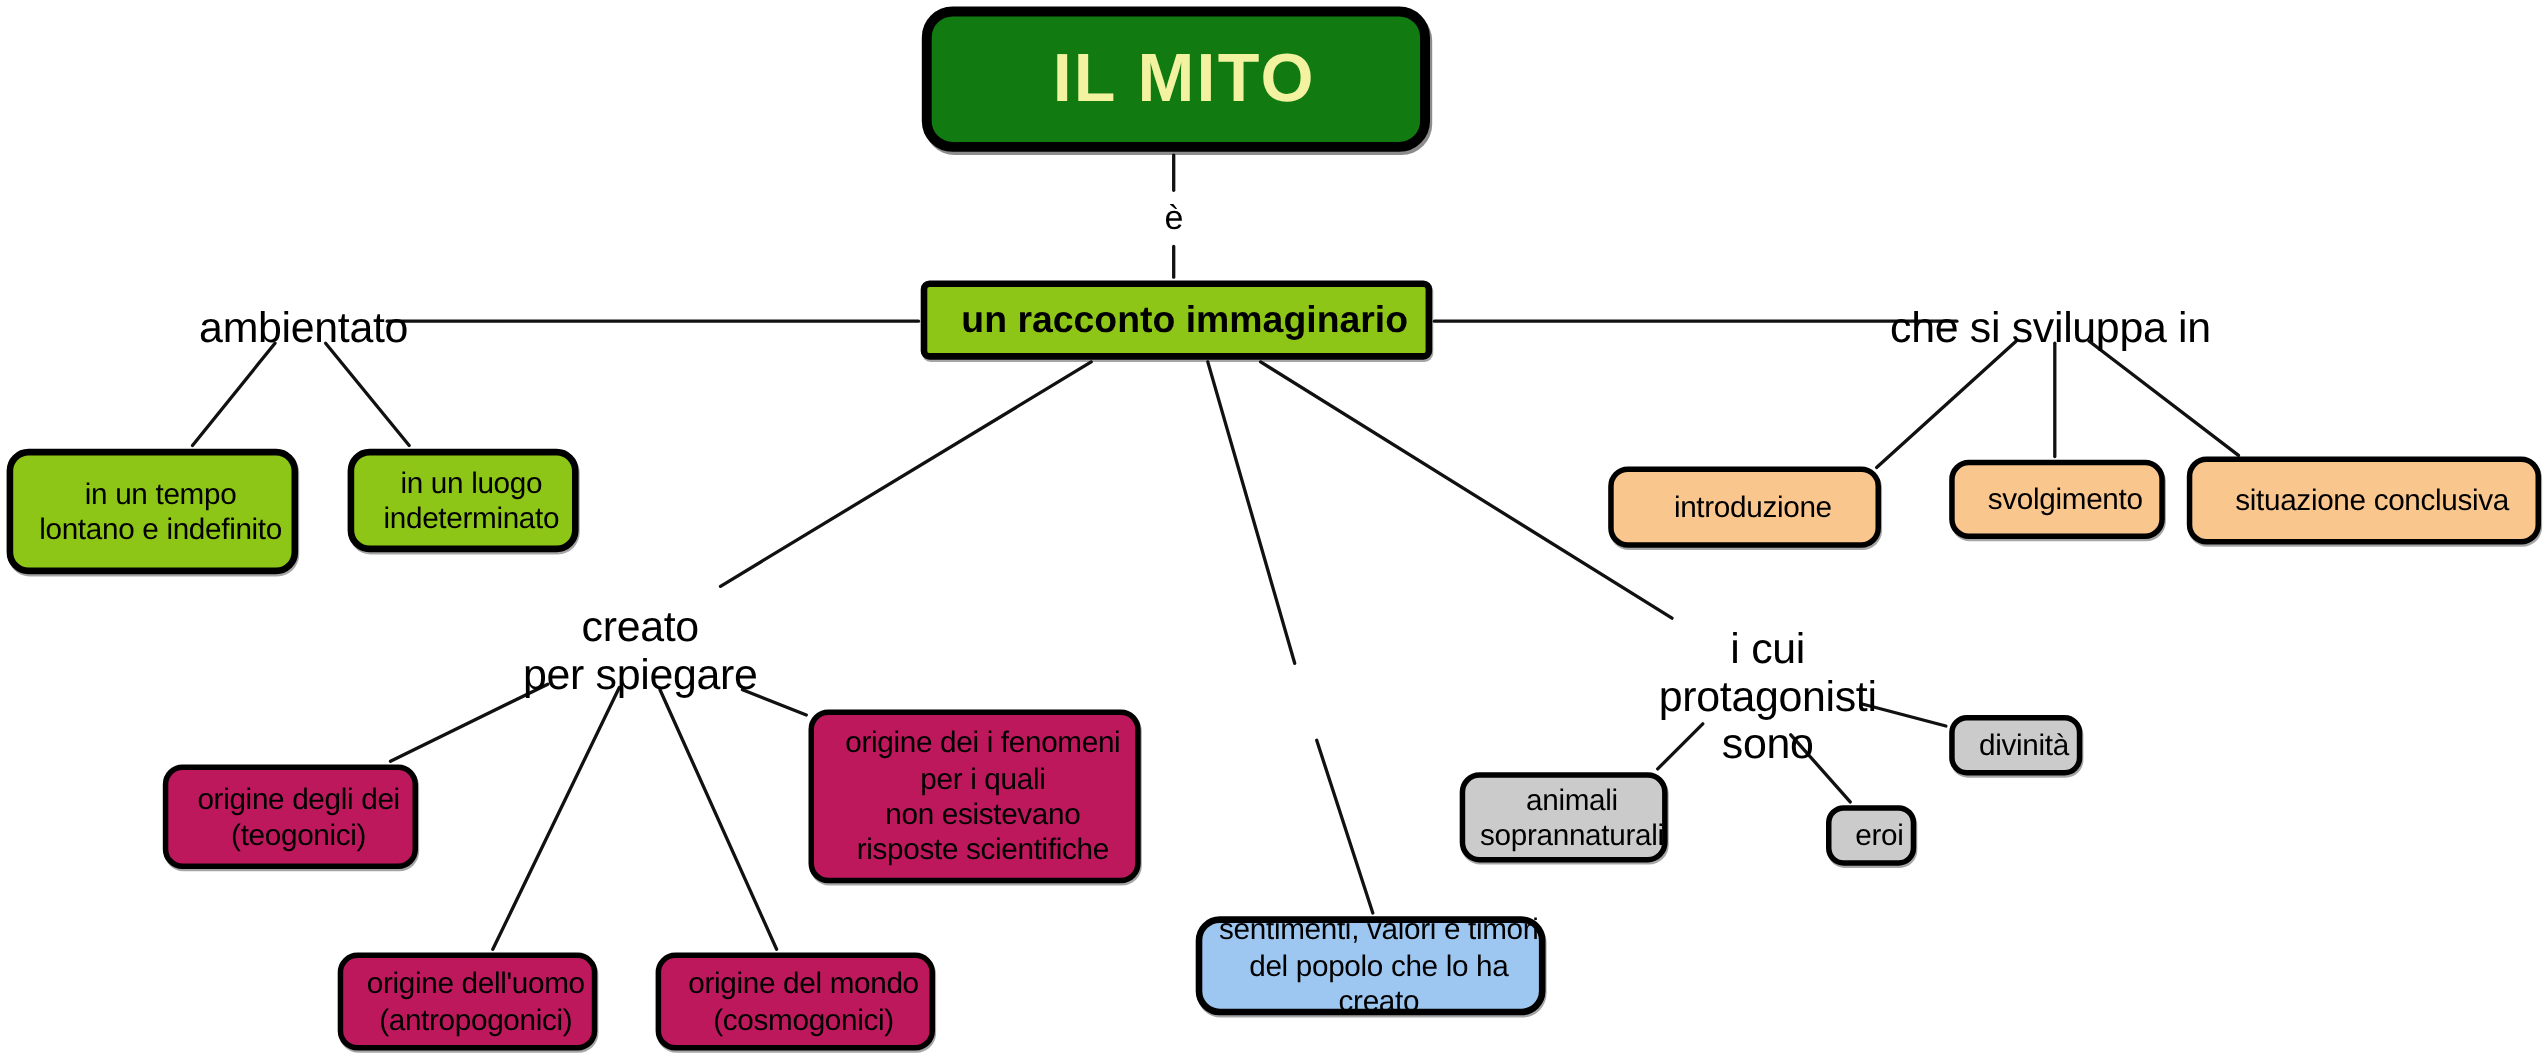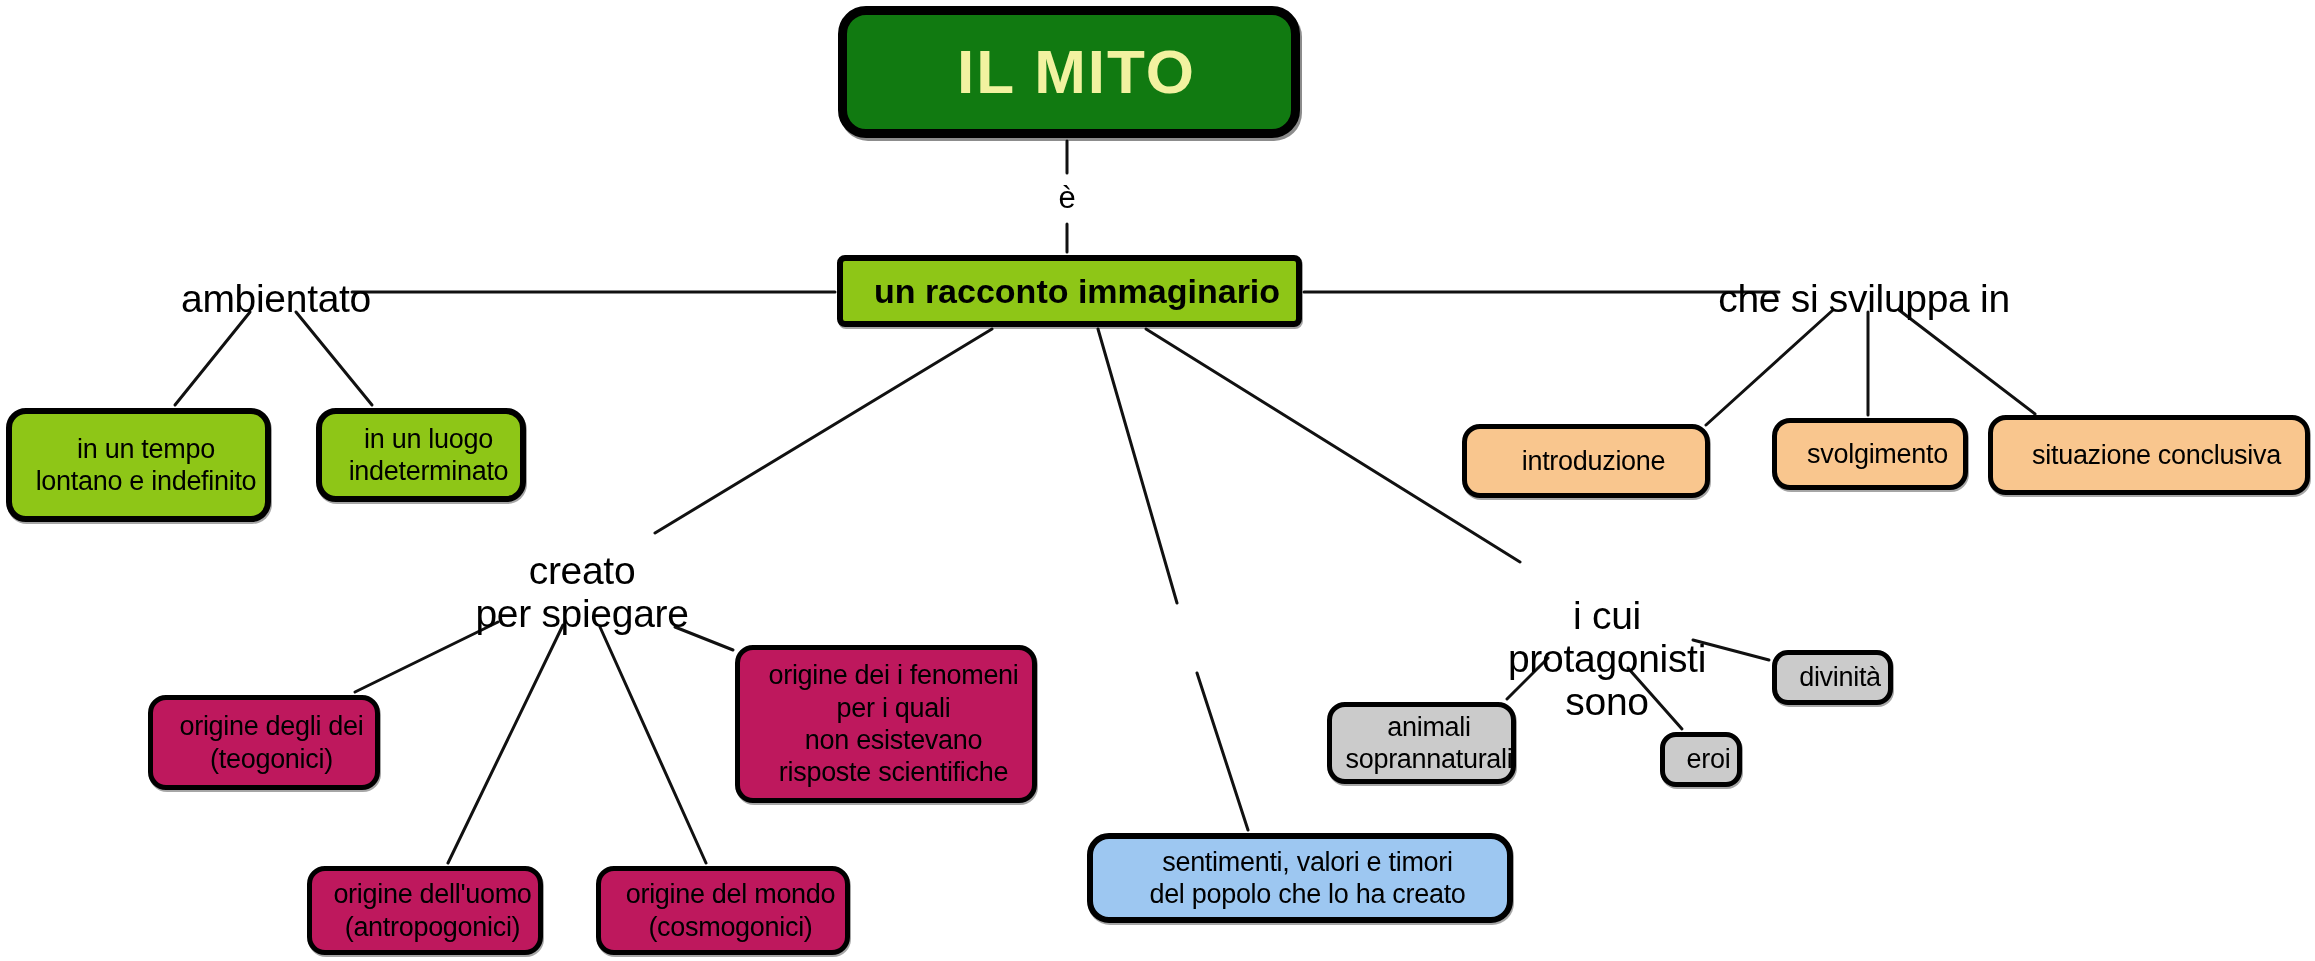--- a/index.html
+++ b/index.html
@@ -80,21 +80,21 @@
     <line x1="1693" y1="640" x2="1769" y2="660"></line>
   </svg>
 
   <div class="node root" style="left:838px;top:6px;width:462px;height:132px;">IL MITO</div>
 
   <div class="phrase" style="left:1067px;top:181px;font-size:31px;">è</div>
   <div class="phrase" style="left:276px;top:278px;">ambientato</div>
   <div class="phrase" style="left:1864px;top:278px;text-align:right;">che si sviluppa in</div>
   <div class="phrase" style="left:582px;top:550px;">creato
 per spiegare</div>
-  <div class="phrase" style="left:1607px;top:570px;margin-top:25px;">i cui
+  <div class="phrase" style="left:1607px;top:570px;">i cui
 protagonisti
 sono</div>
 
   <div class="node central" style="left:837px;top:255px;width:465px;height:72px;">un racconto immaginario</div>
 
   <div class="node green" style="left:6px;top:408px;width:265px;height:114px;">in un tempo
 lontano e indefinito</div>
   <div class="node green" style="left:316px;top:408px;width:210px;height:94px;">in un luogo
 indeterminato</div>
 
@@ -106,21 +106,21 @@
 (teogonici)</div>
   <div class="node yellow" style="left:307px;top:866px;width:236px;height:89px;">origine dell'uomo
 (antropogonici)</div>
   <div class="node yellow" style="left:596px;top:866px;width:254px;height:89px;">origine del mondo
 (cosmogonici)</div>
   <div class="node yellow" style="left:735px;top:645px;width:302px;height:158px;">origine dei i fenomeni
 per i quali
 non esistevano
 risposte scientifiche</div>
 
-  <div class="node blue" style="left:1087px;top:833px;width:426px;height:90px;">sentimenti, valori e timori
+  <div class="node blue" style="left:1087px;top:833px;width:318px;height:90px;">sentimenti, valori e timori
 del popolo che lo ha creato</div>
 
   <div class="node gray" style="left:1327px;top:702px;width:189px;height:82px;">animali
 soprannaturali</div>
   <div class="node gray" style="left:1660px;top:732px;width:82px;height:55px;border-radius:16px;">eroi</div>
   <div class="node gray" style="left:1772px;top:650px;width:121px;height:55px;border-radius:16px;">divinità</div>
 
 </div>
 
 </body></html>

